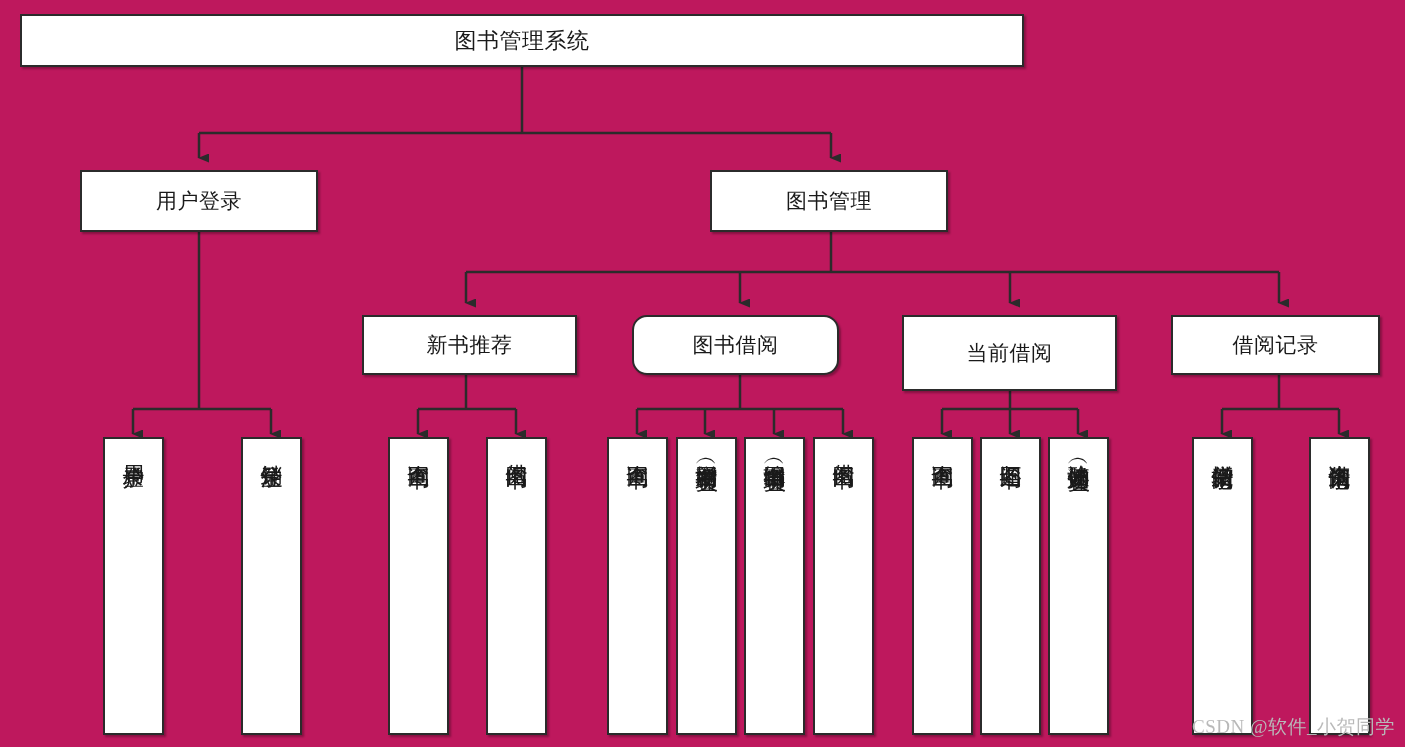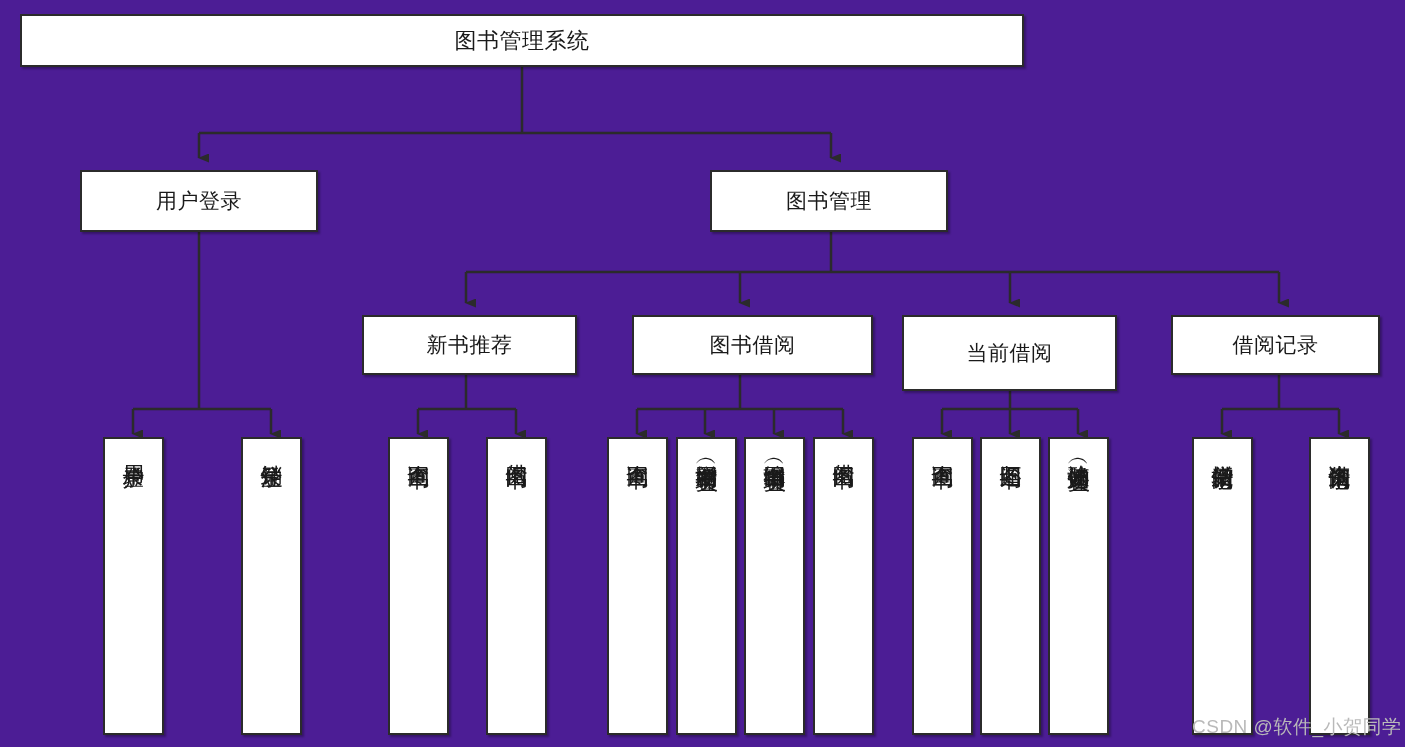--- a/index.html
+++ b/index.html
@@ -10,21 +10,22 @@
   body {
     width: 1405px;
     height: 747px;
     font-family: "Liberation Sans", "DejaVu Sans", sans-serif;
     overflow: hidden;
   }
   #diagram-root {
     position: relative;
     width: 1405px;
     height: 747px;
-    background: #4c1d95;
+    background: #be185d;
+    font-family: Liberation Serif, serif;
   }
   svg#connector-layer {
     position: absolute;
     left: 0;
     top: 0;
     width: 1405px;
     height: 747px;
     pointer-events: none;
   }
   .node {
@@ -144,21 +145,21 @@
   <div class="node" style="left:80px; top:170px; width:238px; height:62px;">
     <span class="node-label">用户登录</span>
   </div>
   <div class="node" style="left:710px; top:170px; width:238px; height:62px;">
     <span class="node-label">图书管理</span>
   </div>
 
   <div class="node" style="left:362px; top:315px; width:215px; height:60px;">
     <span class="node-label">新书推荐</span>
   </div>
-  <div class="node" style="left:632px; top:315px; width:241px; height:60px;">
+  <div class="node" style="left:632px; top:315px; width:207px; height:60px;border-radius:15px;">
     <span class="node-label">图书借阅</span>
   </div>
   <div class="node" style="left:902px; top:315px; width:215px; height:76px;">
     <span class="node-label">当前借阅</span>
   </div>
   <div class="node" style="left:1171px; top:315px; width:209px; height:60px;">
     <span class="node-label">借阅记录</span>
   </div>
 
   <div class="node leaf" style="left:103px; top:437px; width:61px; height:298px;">

